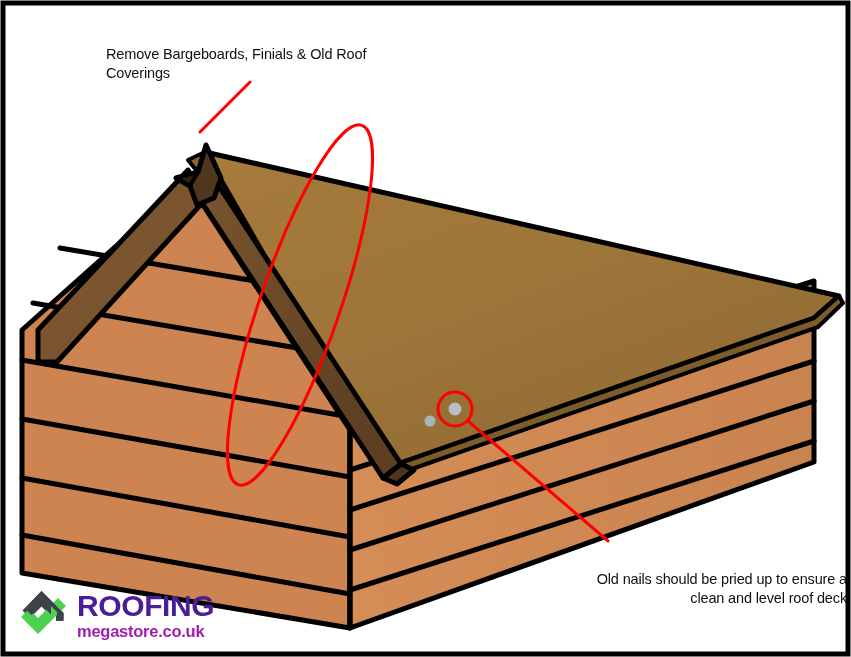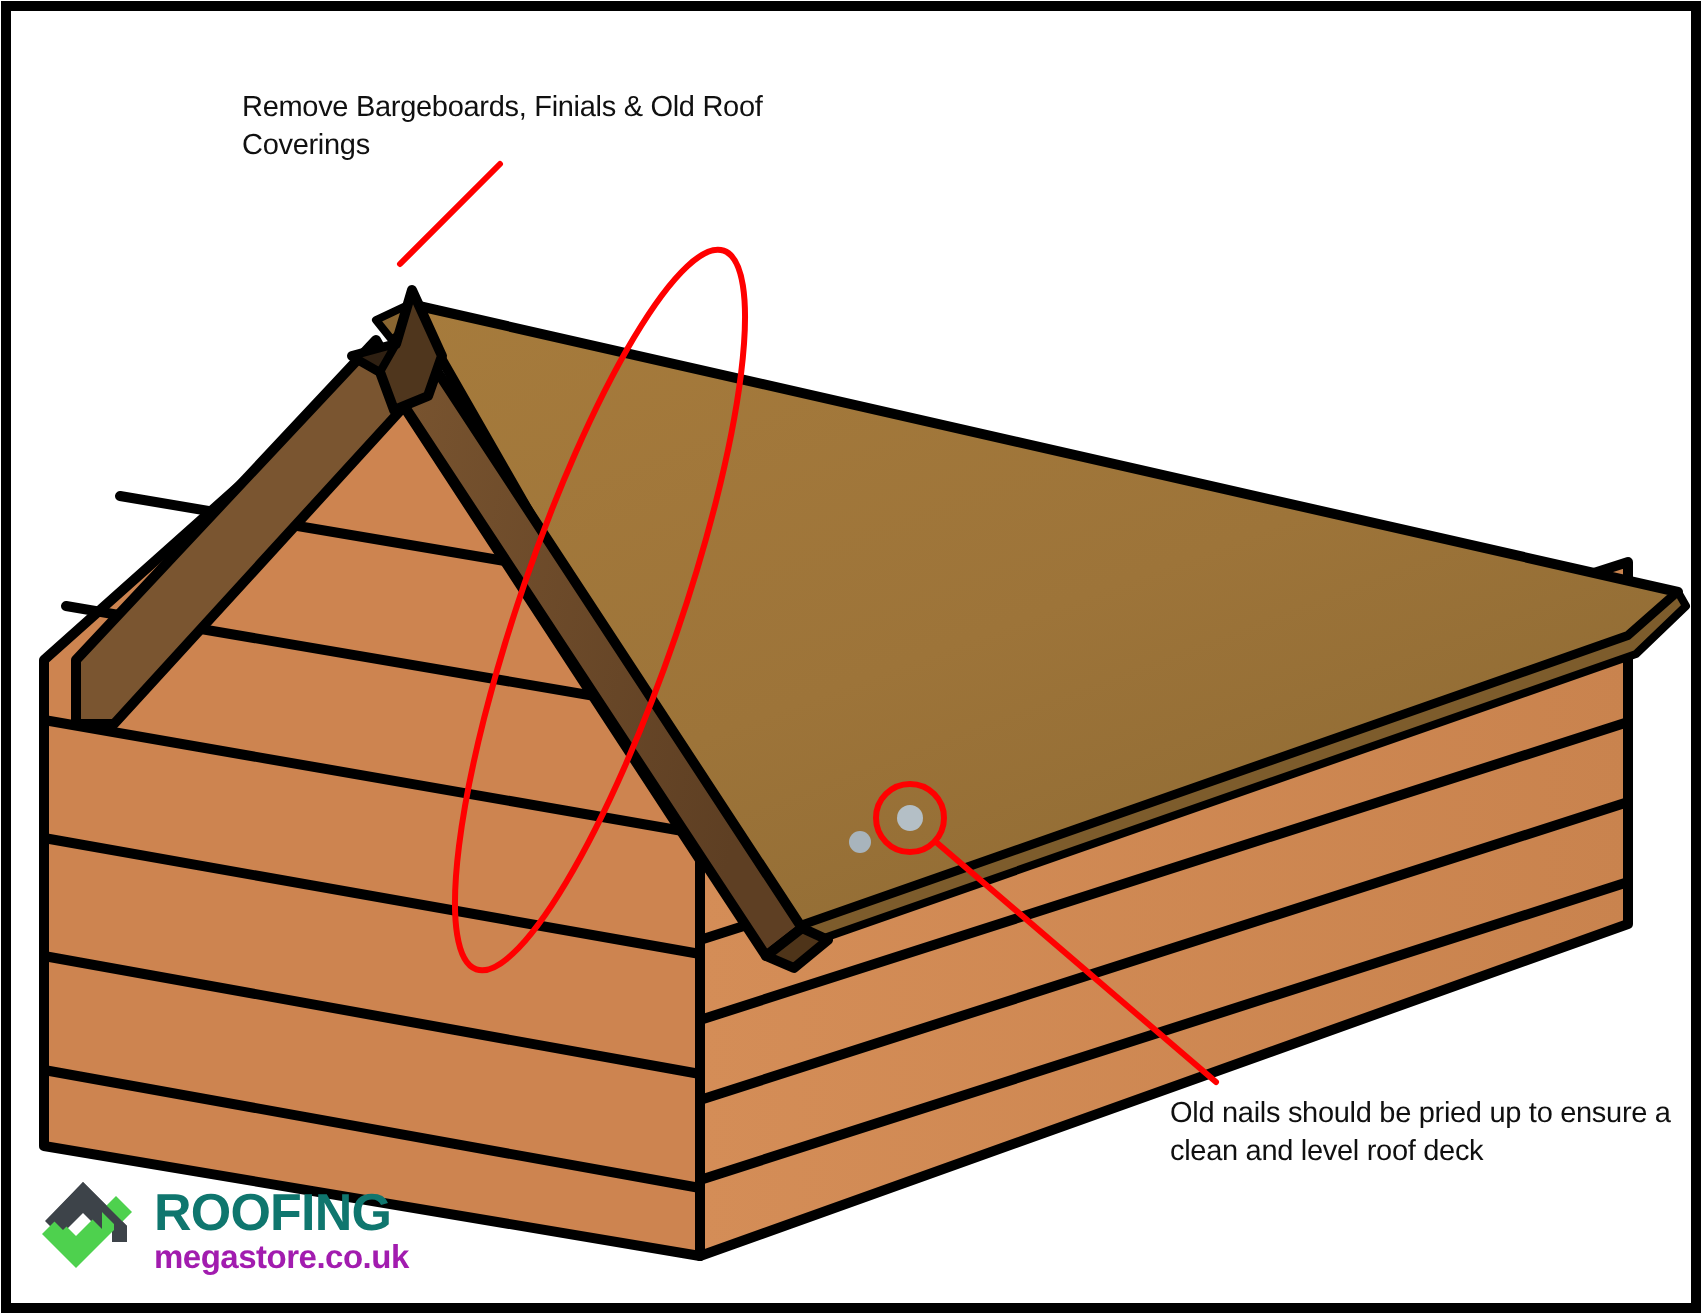--- a/index.html
+++ b/index.html
@@ -32,26 +32,26 @@
     font-size: 14.5px;
     line-height: 1.32;
     color: #101010;
     letter-spacing: -0.15px;
     white-space: pre-line;
   }
   #anno-top {
     left: 106px;
     top: 45px;
     width: 272px;
-    margin-left: 15px;
   }
   #anno-bottom {
     left: 585px;
-    top: 548px;
+    top: 570px;
     width: 262px;
+    text-align: right;
   }
   #logo {
     position: absolute;
     left: 18px;
     top: 586px;
     width: 215px;
     height: 58px;
     display: flex;
     align-items: center;
     gap: 9px;
@@ -63,23 +63,23 @@
   }
   #logo-words {
     display: flex;
     flex-direction: column;
     justify-content: center;
     line-height: 1;
   }
   #logo-primary {
     font-family: "Liberation Sans", sans-serif;
     font-weight: bold;
-    font-size: 26px;
+    font-size: 30px;
     letter-spacing: -0.4px;
-    color: #0f766e;
+    color: #4c1d95;
   }
   #logo-secondary {
     font-family: "Liberation Sans", sans-serif;
     font-weight: bold;
     font-size: 16.5px;
     letter-spacing: -0.25px;
     color: #a21caf;
     margin-top: 2px;
   }
 </style>

